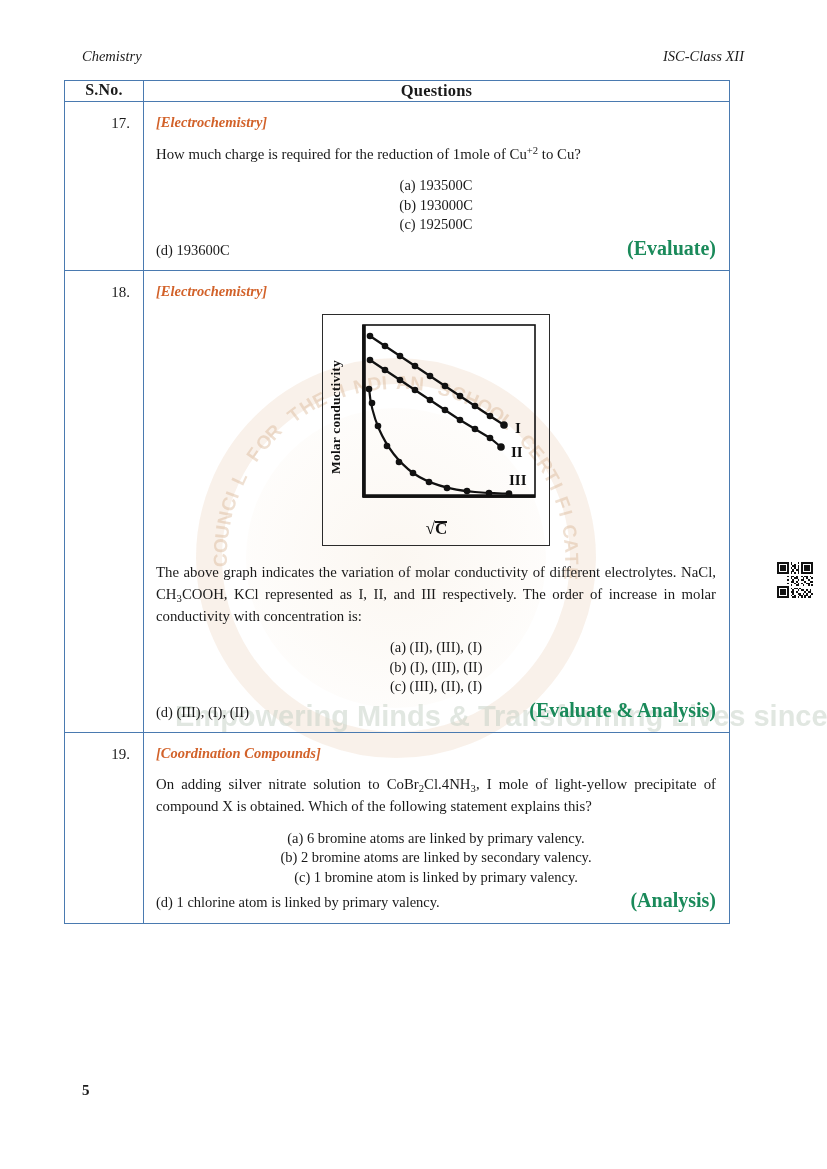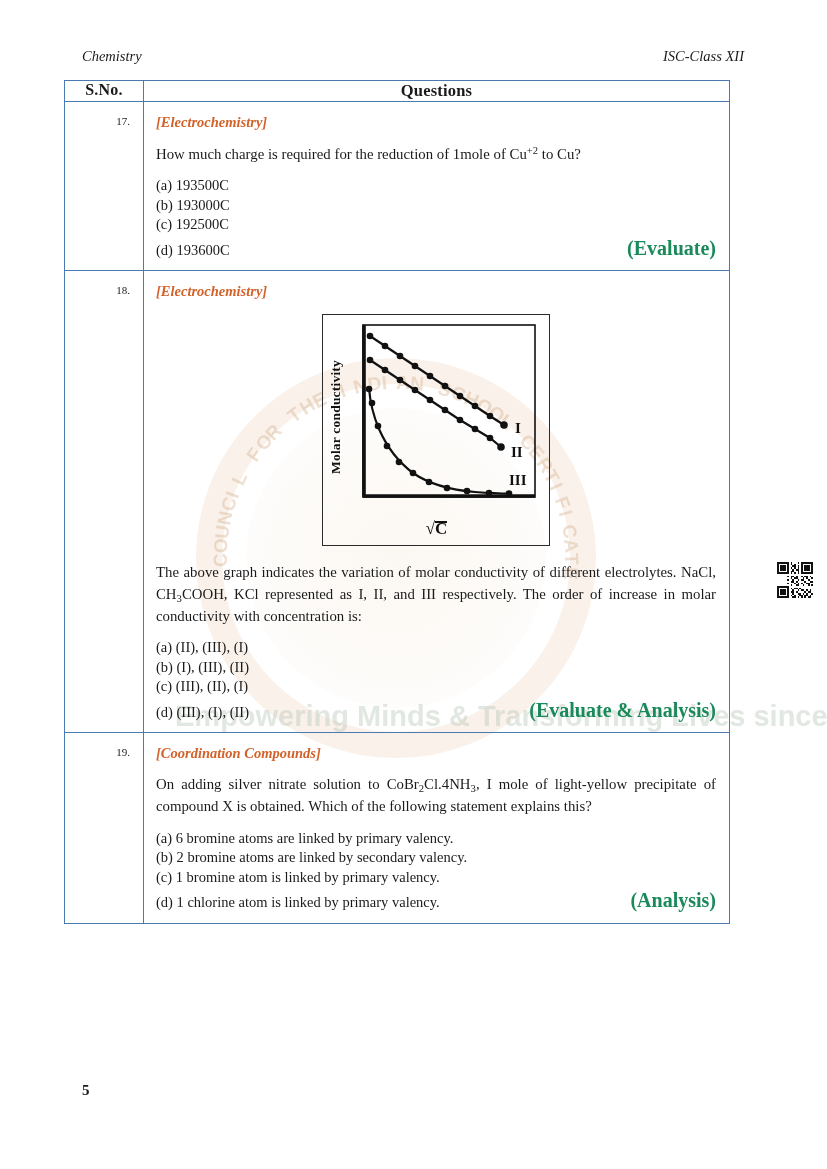--- a/index.html
+++ b/index.html
@@ -121,21 +121,21 @@
     font-weight: bold;
     font-size: 16.5px;
     padding: 10px 0 11px 0;
     letter-spacing: 0.2px;
   }
   thead th.h-sno { font-size: 16px; }
 
   td.sno {
     text-align: right;
     padding: 13px 13px 0 0;
-    font-size: 11px;
+    font-size: 15px;
   }
   td.qcell {
     padding: 12px 13px 9px 12px;
   }
 
   
   .topic-tag {
     color: #d2622a;
     font-style: italic;
     font-weight: bold;
@@ -148,20 +148,21 @@
     margin: 0 0 11px 0;
   }
   .q-stem.justify {
     text-align: justify;
     text-justify: inter-word;
   }
   .opts {
     margin: 0;
     font-size: 14.5px;
     line-height: 1.34;
+    text-align: center;
   }
   .opt { white-space: nowrap; }
   .skill {
     color: #1a8a5a;
     font-weight: bold;
     font-size: 20px;
   }
   .opt-with-skill {
     display: flex;
     justify-content: space-between;

